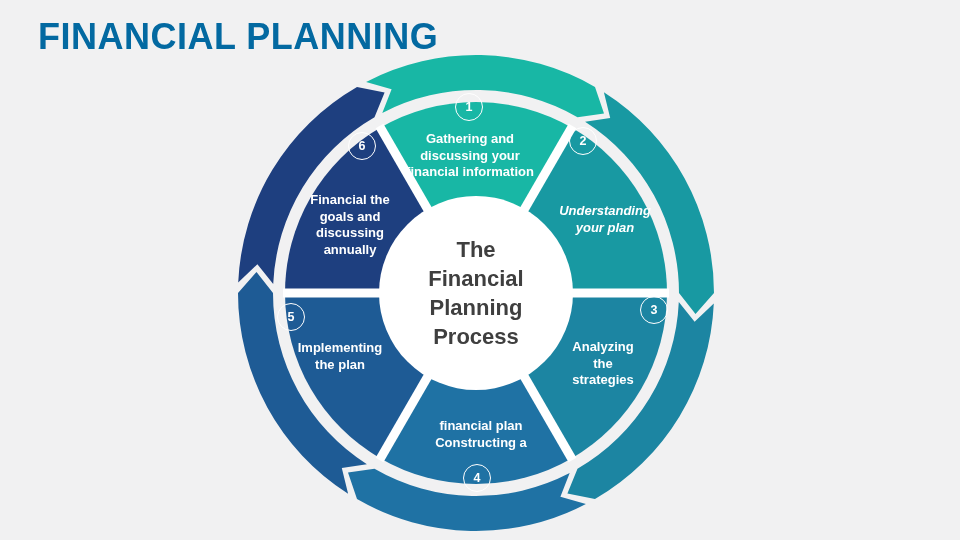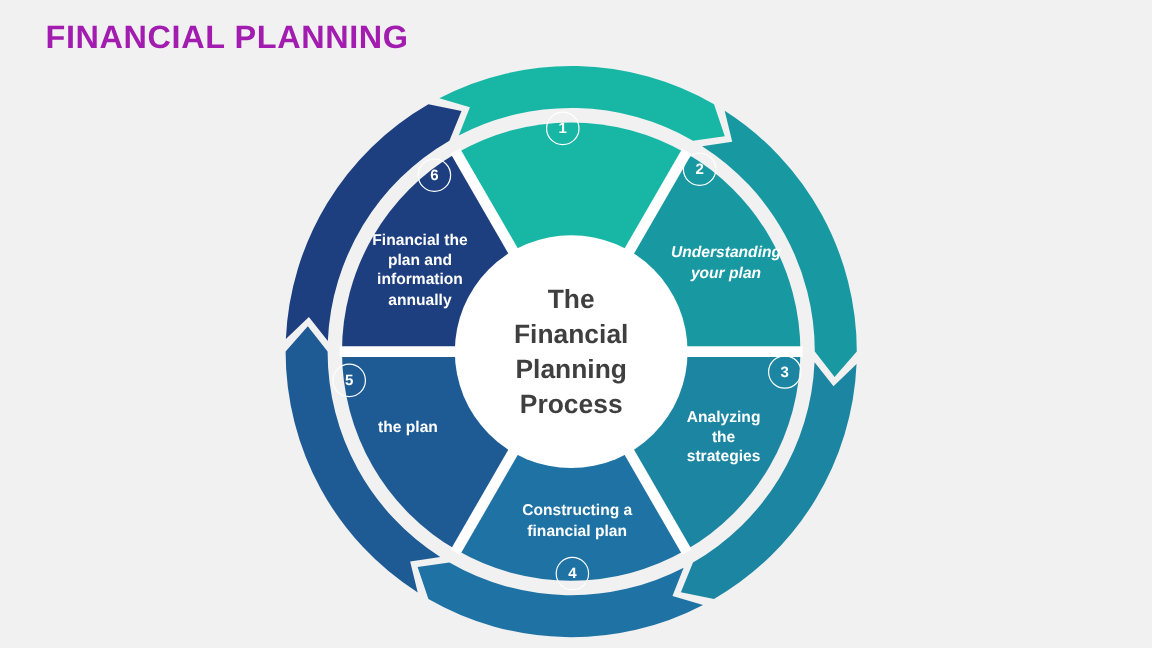--- a/index.html
+++ b/index.html
@@ -5,22 +5,22 @@
   html,body{margin:0;padding:0;}
   body{font-family:"Liberation Sans", sans-serif;}
   .slide{
     position:relative;
     width:960px;height:540px;
     background:#f1f1f2;
     overflow:hidden;
   }
   .slide-title{
     position:absolute;left:38px;top:16px;
-    font-size:27px;font-weight:800;letter-spacing:.5px;
-    color:#a21caf;
+    font-size:36px;font-weight:800;letter-spacing:.5px;
+    color:#0369a1;
   }
   #wheel{position:absolute;left:0;top:0;}
   .seg-label{
     position:absolute;transform:translate(-50%,-50%);
     width:180px;text-align:center;
     color:#ffffff;font-size:13px;font-weight:bold;line-height:16.5px;
     pointer-events:none;
   }
   .lbl-s1{left:470px;top:156px;}
   .lbl-s2{left:605px;top:219px;font-style:italic;}
@@ -69,40 +69,46 @@
       <path d="M 476 293 L 285.0 293.0 A 191 191 0 0 1 380.5 127.6 Z" fill="#1e3f7f"></path>
       <line x1="476" y1="293" x2="379.5" y2="125.9" stroke="#ffffff" stroke-width="9"></line>
       <line x1="476" y1="293" x2="572.5" y2="125.9" stroke="#ffffff" stroke-width="9"></line>
       <line x1="476" y1="293" x2="669.0" y2="293.0" stroke="#ffffff" stroke-width="9"></line>
       <line x1="476" y1="293" x2="572.5" y2="460.1" stroke="#ffffff" stroke-width="9"></line>
       <line x1="476" y1="293" x2="379.5" y2="460.1" stroke="#ffffff" stroke-width="9"></line>
       <line x1="476" y1="293" x2="283.0" y2="293.0" stroke="#ffffff" stroke-width="9"></line>
       <circle cx="476" cy="293" r="97" fill="#ffffff"></circle>
     </svg>
 
+  <div class="seg-label lbl-s1">
+    <div>Gathering and</div>
+    <div>discussing your</div>
+    <div>financial information</div>
+  </div>
   <div class="seg-label lbl-s2">
     <div>Understanding</div>
     <div>your plan</div>
   </div>
   <div class="seg-label lbl-s3">
     <div>Analyzing</div>
     <div>the</div>
     <div>strategies</div>
   </div>
   <div class="seg-label lbl-s4">
+    <div>financial plan</div>
     <div>Constructing a</div>
-    <div>financial plan</div>
   </div>
   <div class="seg-label lbl-s5">
+    <div>Implementing</div>
     <div>the plan</div>
   </div>
   <div class="seg-label lbl-s6">
     <div>Financial the</div>
-    <div>plan and</div>
-    <div>information</div>
+    <div>goals and</div>
+    <div>discussing</div>
     <div>annually</div>
   </div>
 
   <div class="badge bdg-1">1</div>
   <div class="badge bdg-2">2</div>
   <div class="badge bdg-3">3</div>
   <div class="badge bdg-4">4</div>
   <div class="badge bdg-5">5</div>
   <div class="badge bdg-6">6</div>
 

